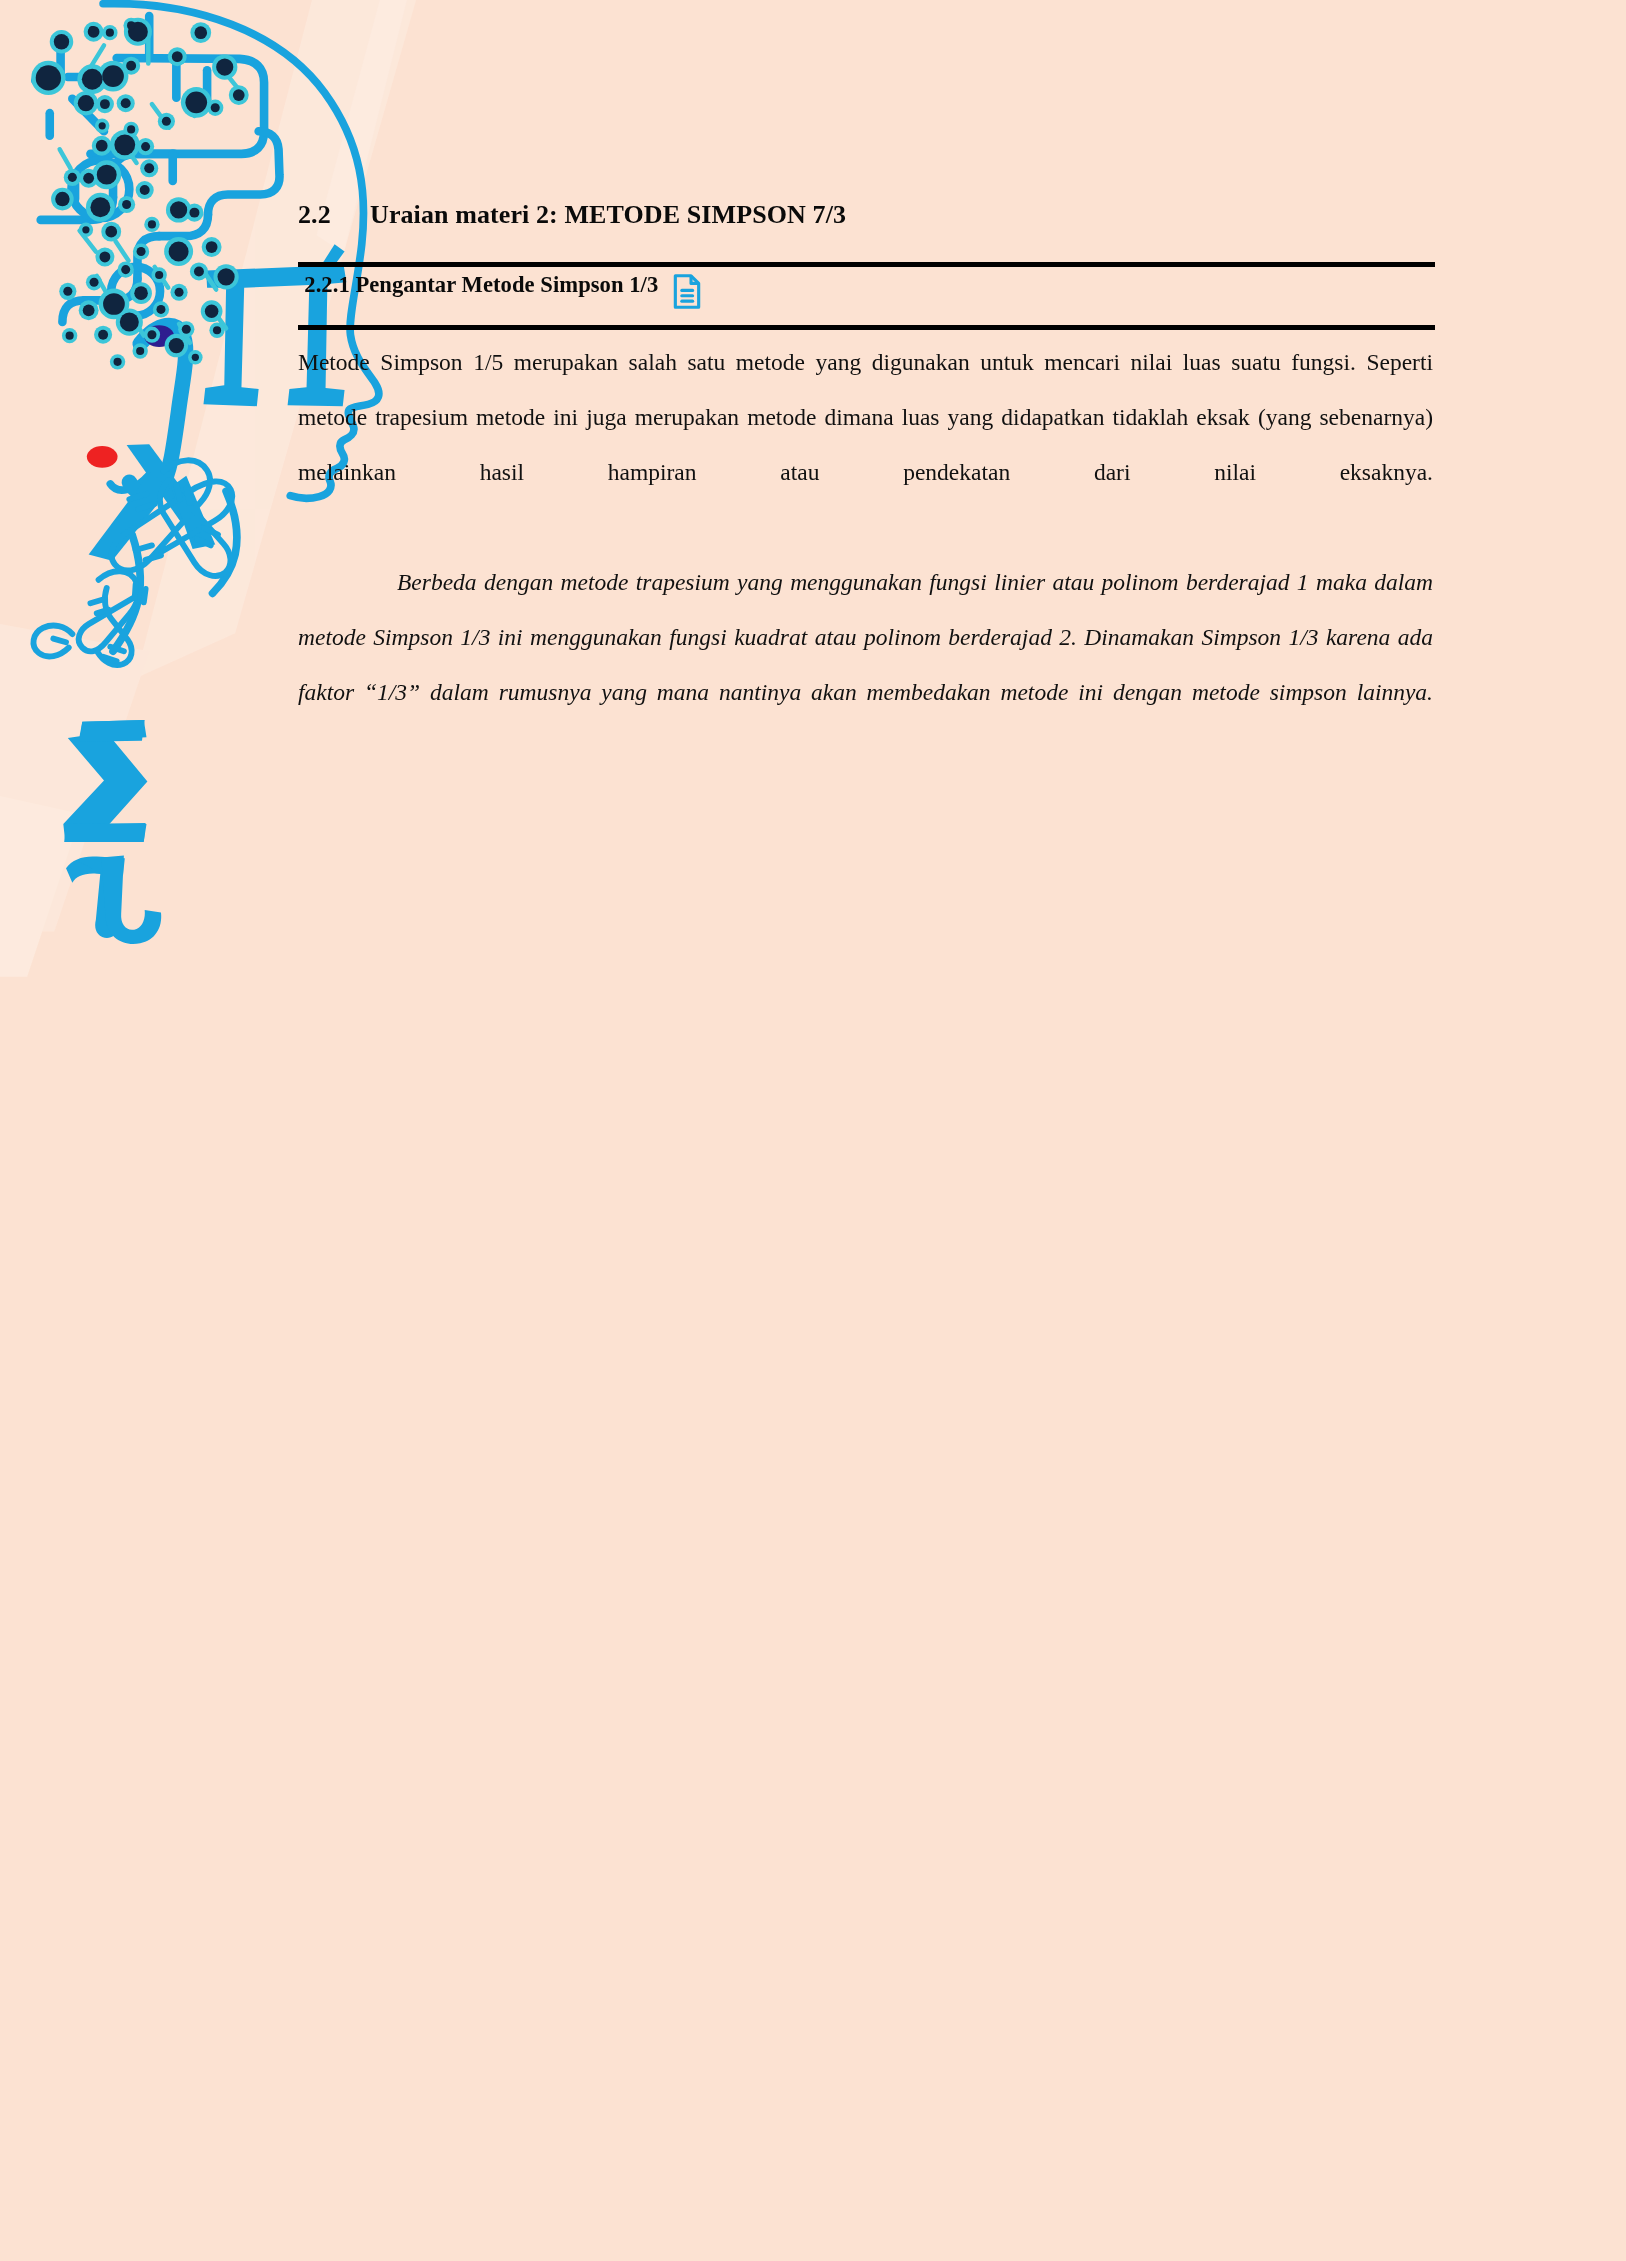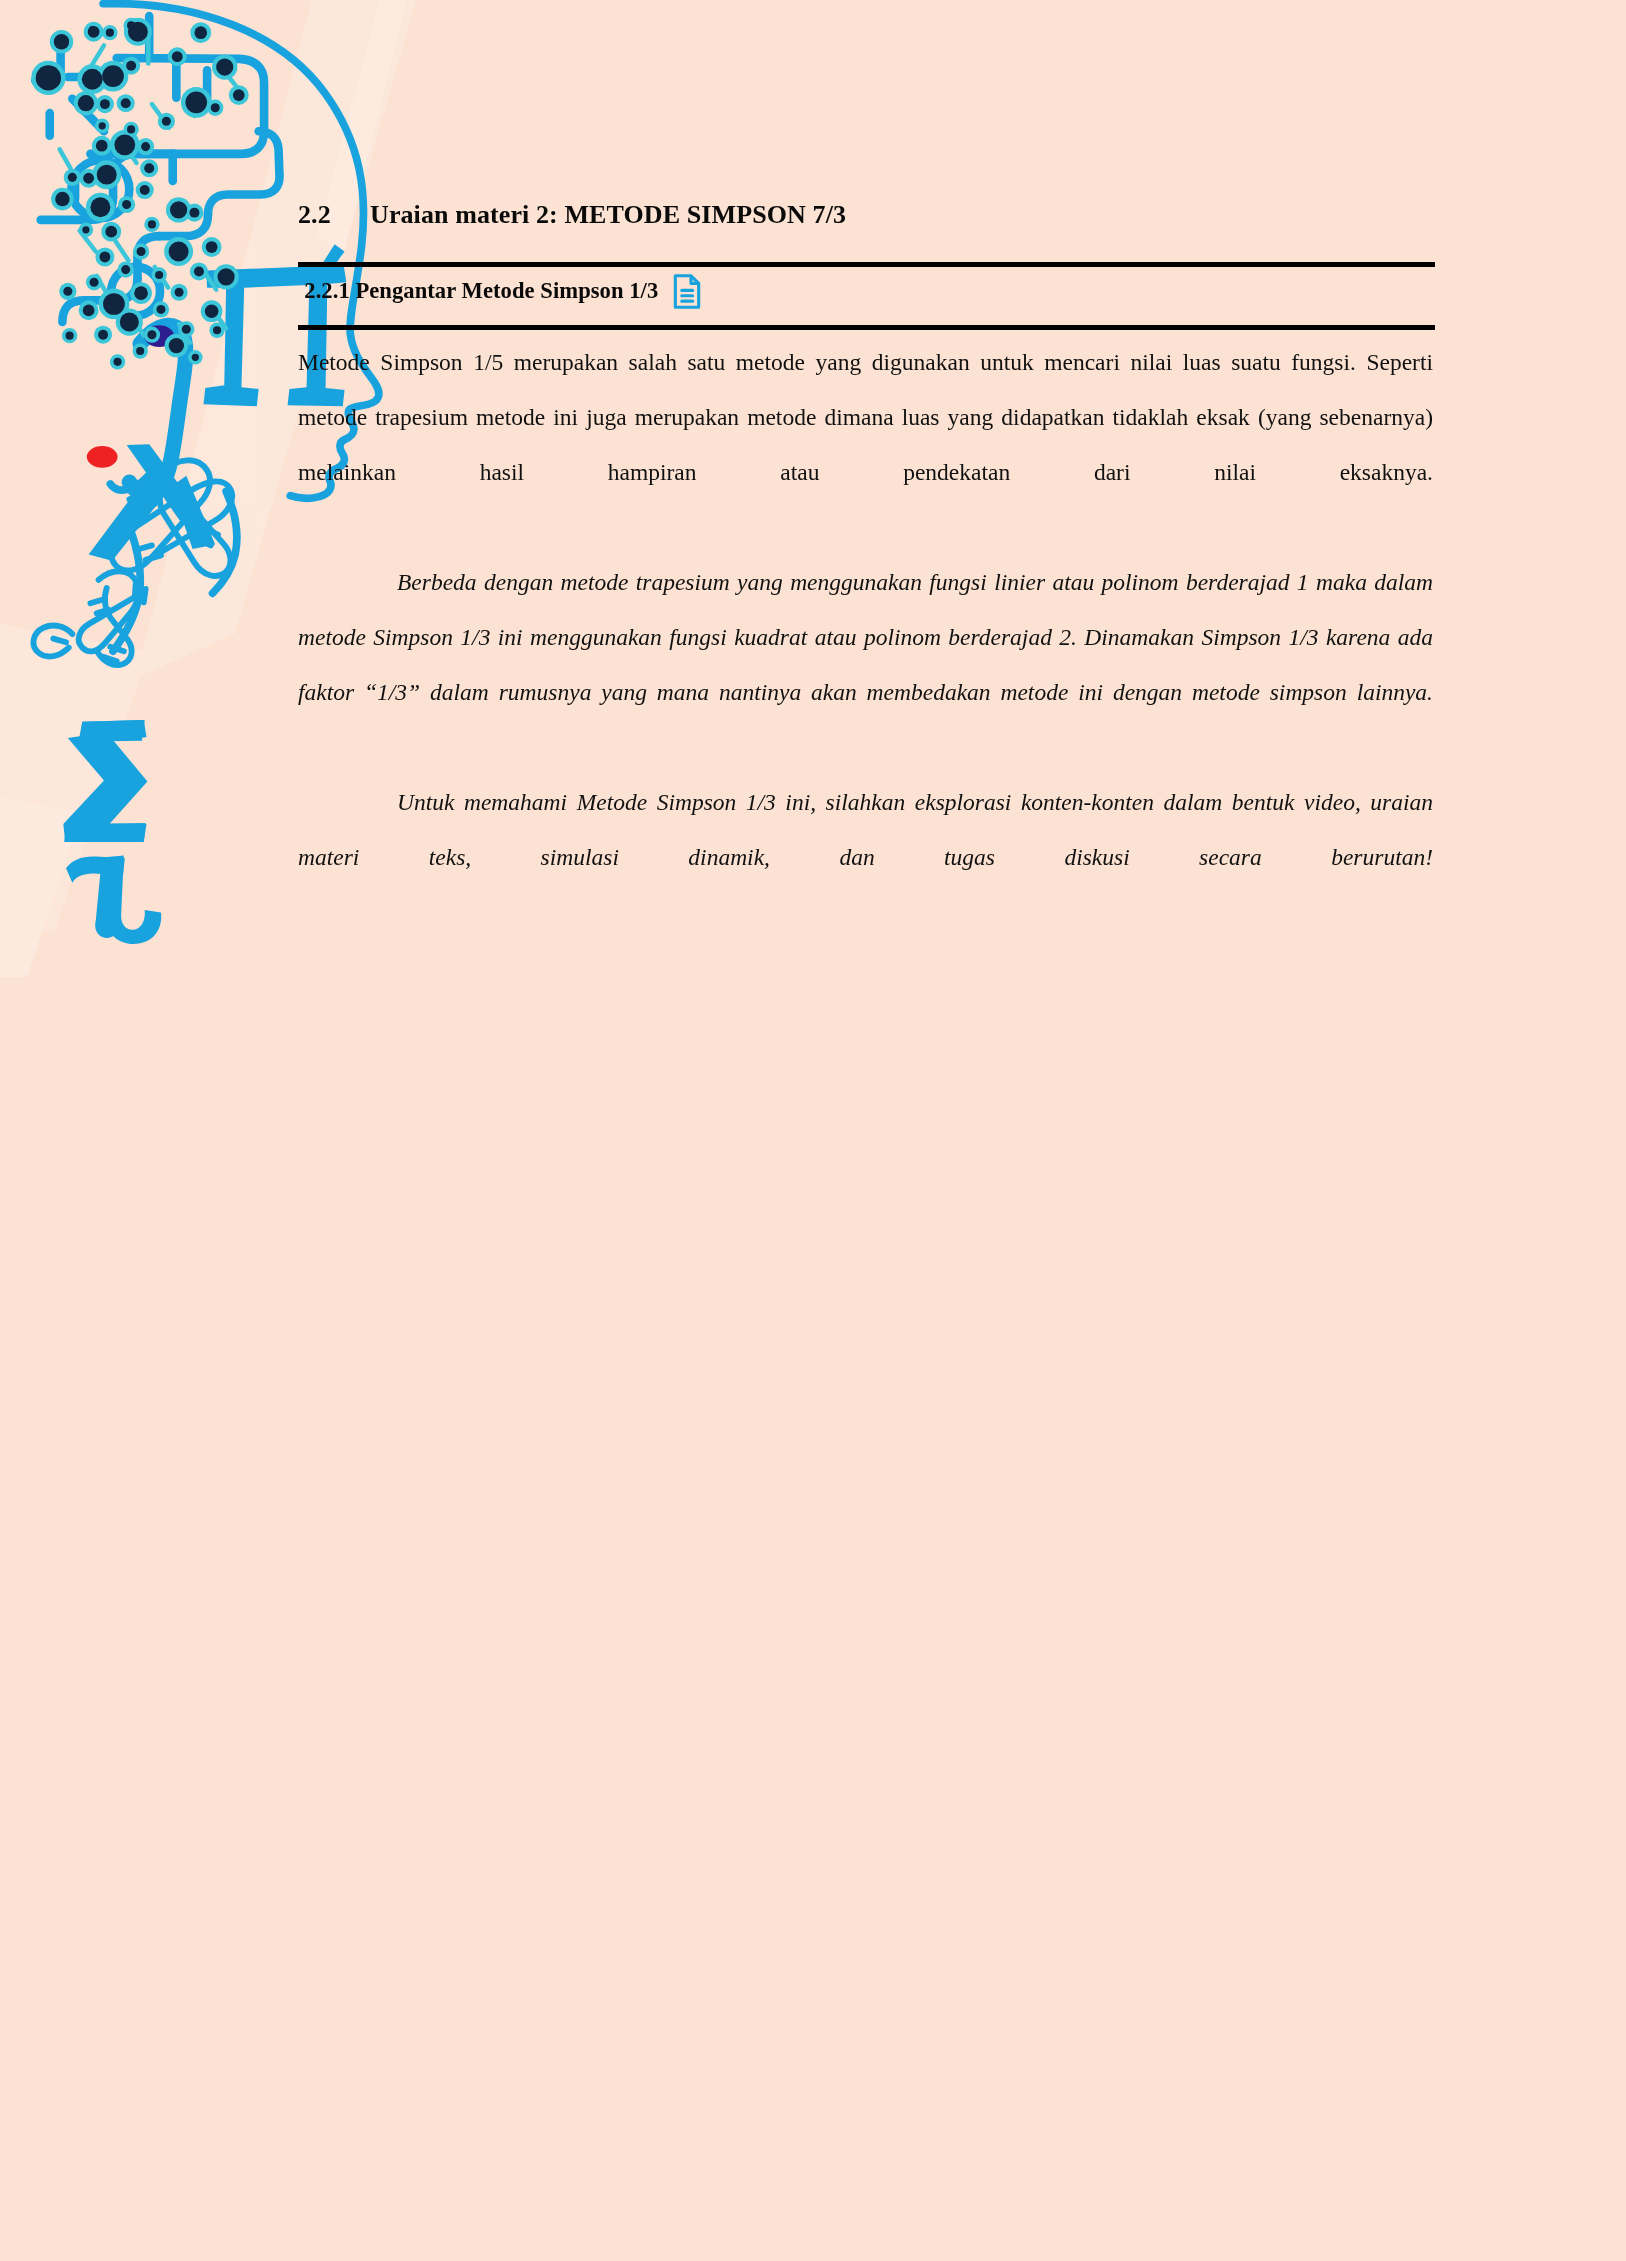--- a/index.html
+++ b/index.html
@@ -68,21 +68,21 @@
   }
   .rule.top    { top: 262px; }
   .rule.bottom { top: 325px; }
 
   
   .h3row {
     position: absolute;
     top: 274px;
     left: 6.3px;
     display: flex;
-    align-items: center;
+    align-items: flex-start;
     gap: 15px;
     white-space: nowrap;
   }
   .h3 {
     font-weight: bold;
     font-size: 22.6px;
     line-height: 1.0;
     color: #0a0a0a;
     letter-spacing: 0.05px;
   }
@@ -436,18 +436,17 @@
         <rect x="16" y="45" width="31" height="7" rx="3.5" fill="#19A3DE"></rect>
         <rect x="16" y="57" width="31" height="7" rx="3.5" fill="#19A3DE"></rect>
       </svg>
     </div>
 
     <div class="rule bottom"></div>
 
     <div class="body-text">
       <p>Metode Simpson 1/5 merupakan salah satu metode yang digunakan untuk mencari nilai luas suatu fungsi. Seperti metode trapesium metode ini juga merupakan metode dimana luas yang didapatkan tidaklah eksak (yang sebenarnya) melainkan hasil hampiran atau pendekatan dari nilai eksaknya.</p>
       <p class="indent">Berbeda dengan metode trapesium yang menggunakan fungsi linier atau polinom berderajad 1 maka dalam metode Simpson 1/3 ini menggunakan fungsi kuadrat atau polinom berderajad 2. Dinamakan Simpson 1/3 karena ada faktor “1/3” dalam rumusnya yang mana nantinya akan membedakan metode ini dengan metode simpson lainnya.</p>
-      <p class="indent">Untuk memahami Metode Simpson 1/3 ini, silahkan eksplorasi konten-konten dalam bentuk video, uraian materi teks, simulasi dinamik, dan tugas diskusi secara berurutan!</p>
     </div>
 
   </div>
 </div>
 
 
 </body></html>

